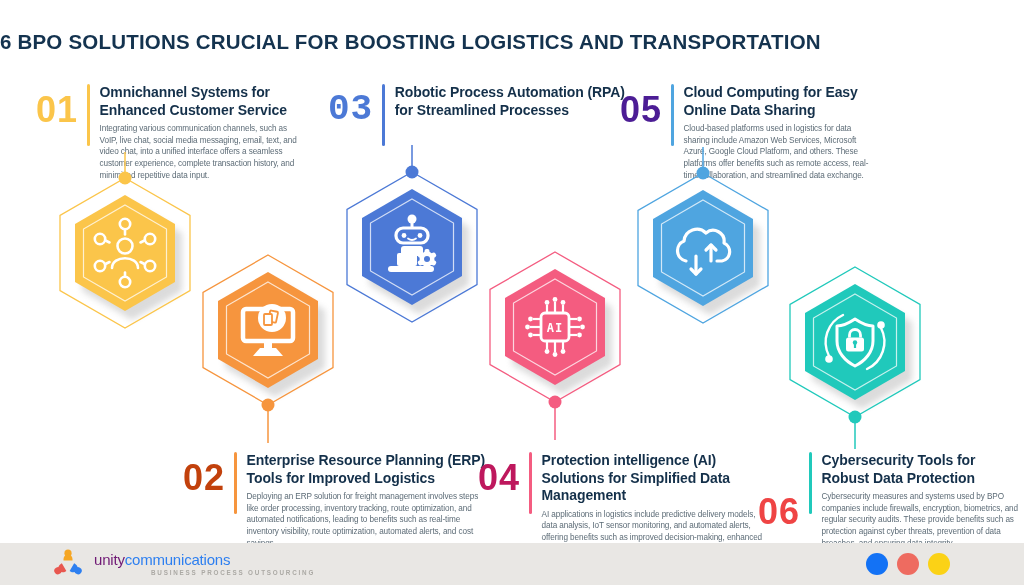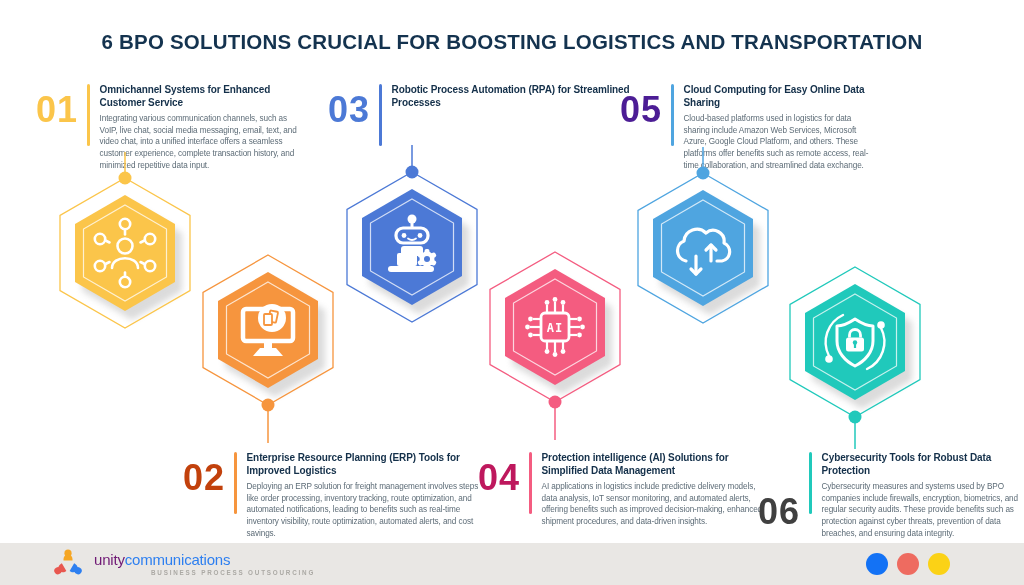--- a/index.html
+++ b/index.html
@@ -1,24 +1,24 @@
 <!DOCTYPE html>
 <html><head>
 <meta charset="utf-8">
 <style>
   html,body{margin:0;padding:0;background:#fff;}
   .canvas{position:relative;width:1024px;height:585px;background:#ffffff;overflow:hidden;
           font-family:"Liberation Sans",sans-serif;}
-  .page-title{position:absolute;top:30px;left:0;width:100%;text-align:center;margin:0;
+  .page-title{position:absolute;top:30px;left:0;width:100%;margin:0;
           font-size:20.5px;font-weight:800;letter-spacing:.2px;color:#14334F;}
   .item{position:absolute;display:flex;align-items:flex-start;}
   .num{font-size:36px;font-weight:700;line-height:1;margin-top:10px;letter-spacing:1px;}
   .bar{width:2.5px;height:62px;margin:2px 10px 0 9px;border-radius:2px;flex:none;}
   .txt{padding-top:2px;}
-  .ttl{font-size:10px;font-weight:700;color:#14304A;line-height:1.25;margin-bottom:4px;letter-spacing:-0.1px;}
+  .ttl{font-size:14px;font-weight:700;color:#14304A;line-height:1.25;margin-bottom:4px;letter-spacing:-0.1px;}
   .bd{font-size:8.2px;color:#5D6C77;line-height:1.42;letter-spacing:-0.1px;}
   .hexes{position:absolute;left:0;top:140px;}
   .footer{position:absolute;left:0;top:543px;width:1024px;height:42px;display:flex;
           align-items:center;justify-content:space-between;box-sizing:border-box;padding:0 74px 0 50px;}
   .logo{display:flex;align-items:center;}
   .logo-text{margin-left:8px;line-height:1;}
   .logo-line{font-size:15px;font-weight:500;letter-spacing:-0.2px;}
   .tagline{font-size:6.3px;letter-spacing:1.8px;color:#ABA9A4;margin:3px 0 0 57px;font-weight:700;}
   .dots{display:flex;align-items:center;}
   .dot{width:22px;height:22px;border-radius:50%;margin-left:9px;}
@@ -33,21 +33,21 @@
   <div class="item" style="left:36px;top:82px">
     <div class="num" style="color: rgb(251, 197, 74);">01</div>
     <div class="bar" style="background: rgb(251, 197, 74);"></div>
     <div class="txt" style="width:200px">
       <div class="ttl">Omnichannel Systems for Enhanced Customer Service</div>
       <div class="bd">Integrating various communication channels, such as VoIP, live chat, social media messaging, email, text, and video chat, into a unified interface offers a seamless customer experience, complete transaction history, and minimized repetitive data input.</div>
     </div>
   </div>
 
   <div class="item" style="left:328px;top:82px">
-    <div class="num" style="color: rgb(76, 121, 214);">03</div>
+    <div class="num" style="color: rgb(76, 121, 214); font-family: Liberation Mono, monospace;">03</div>
     <div class="bar" style="background: rgb(76, 121, 214);"></div>
     <div class="txt" style="width:238px">
       <div class="ttl">Robotic Process Automation (RPA) for Streamlined Processes</div>
     </div>
   </div>
 
   <div class="item" style="left:620px;top:82px">
     <div class="num" style="color: #4c1d95;">05</div>
     <div class="bar" style="background: rgb(79, 165, 224);"></div>
     <div class="txt" style="width:195px">
@@ -68,21 +68,21 @@
   <div class="item" style="left:478px;top:450px">
     <div class="num" style="color: #be185d;">04</div>
     <div class="bar" style="background: rgb(244, 92, 128);"></div>
     <div class="txt" style="width:225px">
       <div class="ttl">Protection intelligence (AI) Solutions for Simplified Data Management</div>
       <div class="bd">AI applications in logistics include predictive delivery models, data analysis, IoT sensor monitoring, and automated alerts, offering benefits such as improved decision-making, enhanced shipment procedures, and data-driven insights.</div>
     </div>
   </div>
 
   <div class="item" style="left:758px;top:450px">
-    <div class="num" style="color: #404040; margin-top: 44px;">06</div>
+    <div class="num" style="color: #ef4444; margin-top: 44px;">06</div>
     <div class="bar" style="background: rgb(32, 201, 187);"></div>
     <div class="txt" style="width:205px">
       <div class="ttl">Cybersecurity Tools for Robust Data Protection</div>
       <div class="bd">Cybersecurity measures and systems used by BPO companies include firewalls, encryption, biometrics, and regular security audits. These provide benefits such as protection against cyber threats, prevention of data breaches, and ensuring data integrity.</div>
     </div>
   </div>
 
   <svg class="hexes" width="1024" height="320" viewBox="0 0 1024 320">
     <defs>
       <filter id="soft" x="-40%" y="-40%" width="180%" height="180%">

